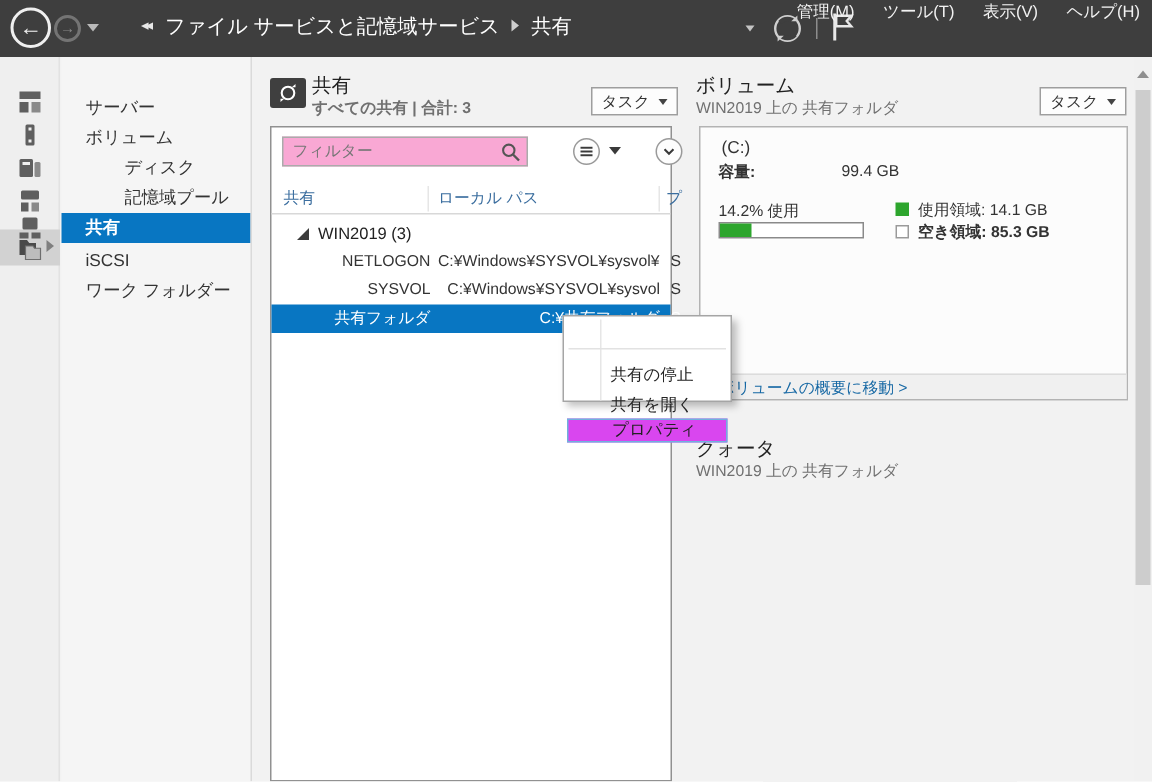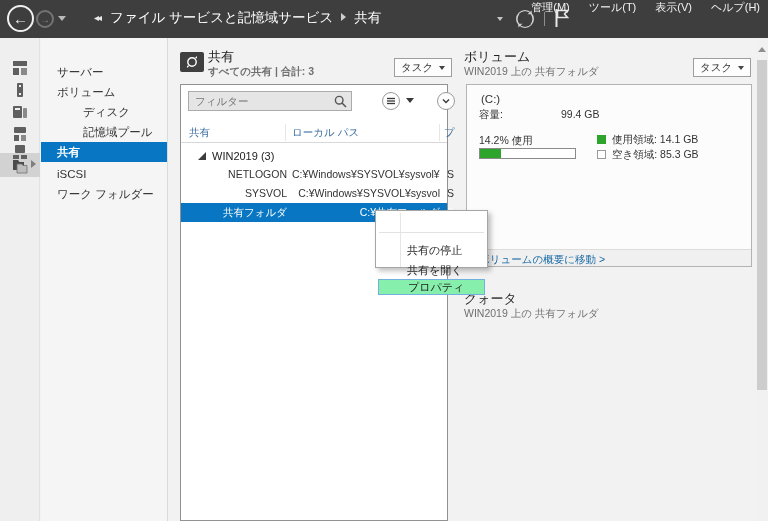--- a/index.html
+++ b/index.html
@@ -39,21 +39,21 @@
   
   .shares-head-icon { position:absolute; left:180px; top:52px; width:24px; height:20px; background:#3f3f3f; border-radius:2px; display:flex; align-items:center; justify-content:center; }
   .shares-title { position:absolute; left:208px; top:48px; font-size:13px; color:#222; }
   .shares-subtitle { position:absolute; left:208px; top:65px; font-size:10.5px; color:#707070;font-weight:bold; }
   .tasks-btn { position:absolute; width:58px; height:19px; background:#fdfdfd; border:1px solid #9e9e9e; font-size:10.5px; color:#333; display:flex; align-items:center; justify-content:space-between; padding:0 6px; cursor:pointer; }
   .tasks-caret { width:0; height:0; border-left:3.5px solid transparent; border-right:3.5px solid transparent; border-top:4.5px solid #444; }
   .tasks-mid { left:394px; top:58px; }
   .tasks-right { left:693px; top:58px; }
 
   .list-box { position:absolute; left:180px; top:84px; width:268px; height:437px; background:#fff; border:1px solid #919191; }
-  .filter-input { position:absolute; left:7px; top:6px; width:164px; height:20px; border:1px solid #ababab; font-size:10.5px; color:#555; padding:0 22px 0 6px; font-family:inherit; background:#e5e5e5; }
+  .filter-input { position:absolute; left:7px; top:6px; width:164px; height:20px; border:1px solid #ababab; font-size:10.5px; color:#555; padding:0 22px 0 6px; font-family:inherit; background:#f9a8d4; }
   .filter-input::placeholder { color:#767676; opacity:1; }
   .search-ic { position:absolute; left:153px; top:10px; }
   .circle-btn { position:absolute; width:18px; height:18px; border:1px solid #9a9a9a; border-radius:50%; background:#fdfdfd; display:flex; align-items:center; justify-content:center; cursor:pointer; }
   .btn-viewlist { left:201px; top:7px; }
   .btn-viewcaret { position:absolute; left:225px; top:13px; width:0; height:0; border-left:4px solid transparent; border-right:4px solid transparent; border-top:5px solid #3a3a3a; cursor:pointer; }
   .btn-collapse { left:256px; top:7px; }
 
   .tbl-header { position:absolute; left:0; top:37px; width:266px; height:21px; border-bottom:1px solid #d8d8d8; }
   .tbl-h-cell { position:absolute; top:0; height:21px; line-height:21px; font-size:10.5px; color:#3b6e9f; cursor:pointer; }
   .h-sep { position:absolute; top:2px; width:1px; height:17px; background:#e6e6e6; }
@@ -64,50 +64,50 @@
   .tbl-row.selected { background:#0876c2; color:#fff; }
   .cell-share { position:absolute; left:8px; width:98px; white-space:nowrap; overflow:hidden; }
   .cell-path  { position:absolute; left:111px; width:148px; white-space:nowrap; overflow:hidden; }
   .cell-proto { position:absolute; left:263px; width:10px; white-space:nowrap; overflow:hidden; }
 
   
   .vol-title { position:absolute; left:464px; top:48px; font-size:13px; color:#222; }
   .vol-subtitle { position:absolute; left:464px; top:65px; font-size:10.5px; color:#707070; }
   .vol-box { position:absolute; left:466px; top:84px; width:286px; height:183px; background:#fcfcfc; border:1px solid #b3b3b3; }
   .vol-drive { position:absolute; left:14px; top:8px; font-size:11.5px; color:#333; }
-  .vol-cap-label { position:absolute; left:12px; top:23px; font-size:10.5px; color:#333; }
+  .vol-cap-label { position:absolute; left:12px; top:23px; font-size:10.5px; color:#333;font-weight:bold; }
   .vol-cap-value { position:absolute; left:94px; top:23px; font-size:10.5px; color:#333; }
   .vol-used-label { position:absolute; left:12px; top:49px; font-size:10.5px; color:#333; }
   .vol-bar { position:absolute; left:12px; top:63px; width:97px; height:11px; border:1px solid #8a8a8a; background:#fff; }
   .vol-bar-fill { height:100%; background:#2da52d; }
   .legend-sq { position:absolute; width:9px; height:9px; }
   .legend-used-sq { left:130px; top:50px; background:#2da52d; }
   .legend-free-sq { left:130px; top:65px; background:#fff; border:1px solid #9a9a9a; }
   .legend-used-label { position:absolute; left:145px; top:48px; font-size:10.5px; color:#333; }
-  .legend-free-label { position:absolute; left:145px; top:63px; font-size:10.5px; color:#333; }
+  .legend-free-label { position:absolute; left:145px; top:63px; font-size:10.5px; color:#333;font-weight:bold; }
   .vol-footer { position:absolute; left:0; bottom:0; width:284px; height:17px; background:#f0f0f0; border-top:1px solid #dcdcdc; line-height:16px; }
   .vol-footer-link { margin-left:12px; font-size:10.5px; color:#1668a4; cursor:pointer; }
 
   .quota-title { position:absolute; left:464px; top:290px; font-size:13px; color:#222; }
   .quota-subtitle { position:absolute; left:464px; top:307px; font-size:10.5px; color:#707070; }
   .quota-box { position:absolute; left:466px; top:322px; width:286px; height:193px; background:#fcfcfc; border:1px solid #b3b3b3; }
   .quota-msg { margin:14px 26px 0 26px; font-size:10.5px; font-style:italic; color:#4a637a; text-align:center; line-height:1.55; }
   .quota-msg.second { margin-top:24px; }
 
   
   .scroll-track { position:absolute; left:756px; top:38px; width:12px; height:483px; background:#f1f1f1; }
   .scroll-up { position:absolute; left:758px; top:47px; width:0; height:0; border-left:4px solid transparent; border-right:4px solid transparent; border-bottom:5px solid #8f8f8f; cursor:pointer; }
   .scroll-thumb { position:absolute; left:757px; top:60px; width:10px; height:330px; background:#cdcdcd; cursor:pointer; }
 
   
   .ctx-menu { position:absolute; left:375px; top:210px; width:113px; height:58px; background:#fff; border:1px solid #a5a5a5; box-shadow:3px 3px 5px rgba(0,0,0,0.25); z-index:20; }
   .ctx-gutter { position:absolute; left:24px; top:2px; width:1px; height:54px; background:#e6e6e6; }
   .ctx-item { position:absolute; left:2px; width:107px; height:16px; line-height:16px; padding-left:29px; font-size:11px; color:#222; cursor:pointer; white-space:nowrap;margin-top:28px; }
   .ctx-sep { position:absolute; left:3px; top:21px; width:105px; height:1px; background:#e2e2e2; }
-  .ctx-item.hl { background:#86efac; border:1px solid #70b1dd; height:16px; line-height:14px; }
+  .ctx-item.hl { background:#d946ef; border:1px solid #70b1dd; height:16px; line-height:14px; }
 
   svg { display:block; }
 </style>
 </head>
 <body>
 
 <div class="screen">
 
   <div class="topbar">
     <div class="nav-circle back-btn">

